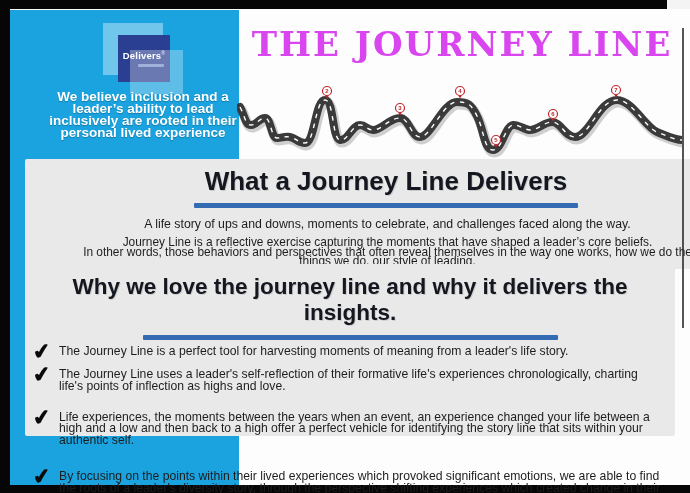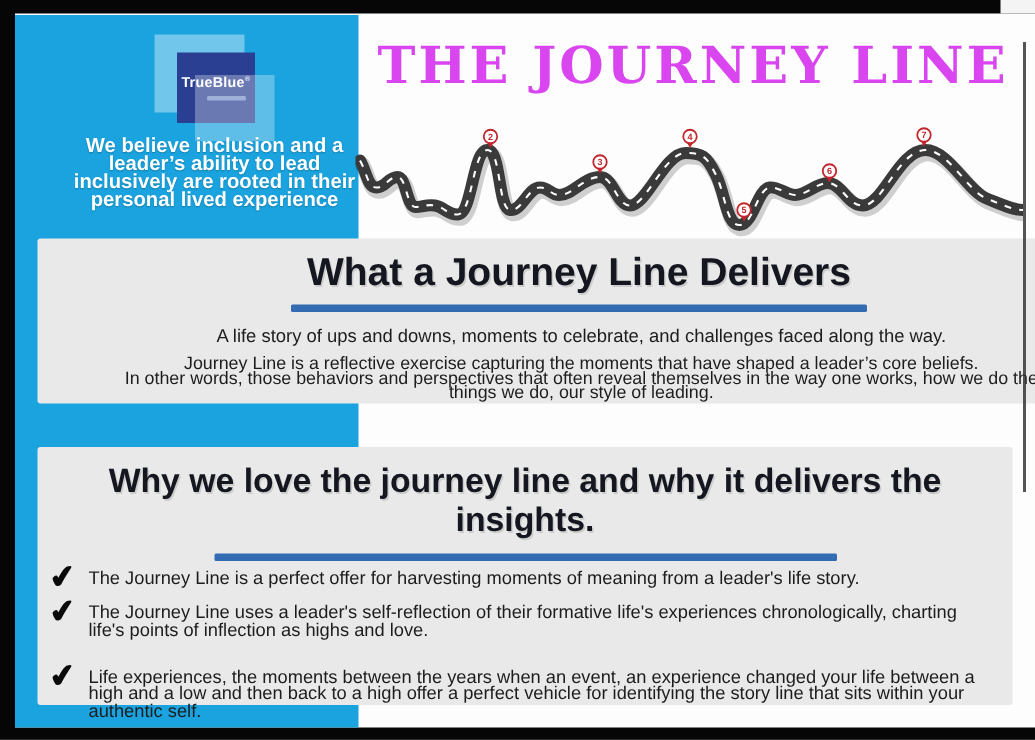--- a/index.html
+++ b/index.html
@@ -32,21 +32,21 @@
   .title{position:absolute;left:240px;top:24px;width:444px;text-align:center;
          font-family:"DejaVu Serif",serif;font-weight:bold;font-size:34px;letter-spacing:2px;
          color:#d946ef;white-space:nowrap;}
 
   
   .road{position:absolute;left:237px;top:72px;}
 
   
   .gbox{position:absolute;left:25px;width:650px;background:#e9e9e9;border-radius:2px;}
   .box1{top:159px;height:110px;padding-left:36px;}
-  .box2{top:298px;height:172px;}
+  .box2{top:264px;height:172px;}
   .gbox h2{margin:0;text-align:center;color:#14171f;text-shadow:1px 1px 0 rgba(0,0,0,.12);}
   .box1 h2{padding-top:7px;font-size:26px;}
   .box2 h2{padding-top:10px;font-size:22.5px;}
   .rule{height:5px;background:#336cb3;border-radius:1px;margin:0 auto;}
   .rule1{width:384px;margin-top:6px;}
   .rule2{width:415px;margin-top:9px;}
 
   .paras{padding:10px 12px 0 15px;color:#1d1d1d;font-size:12.3px;text-align:center;}
   .p1{margin-bottom:8px;line-height:12px;}
   .p23{line-height:9.5px;font-size:11.9px;}
@@ -65,21 +65,21 @@
 <body>
 
 <div class="page">
   <div class="canvas"></div>
   <div class="top-notch"></div>
 
   <div class="sidebar">
     <div class="logo">
       <div class="sq1"></div>
       <div class="navy">
-        <div class="word"><span>TrueBlue</span><span class="mark">®</span></div>
+        <div class="word"><span>Delivers</span><span class="mark">®</span></div>
         <div class="tagline"></div>
       </div>
       <div class="sq2"></div>
     </div>
     <div class="belief">We believe inclusion  and a leader’s ability to lead inclusively are rooted in their personal lived experience</div>
   </div>
 
   <div class="title">THE JOURNEY LINE</div>
 
   <svg class="road" width="445" height="95" viewBox="0 0 445 95">
@@ -129,21 +129,21 @@
       </div>
     </div>
   </div>
 
   <div class="gbox box2">
     <h2>Why we love the journey line and why it delivers the insights.</h2>
     <div class="rule rule2"></div>
     <ul class="bullets">
       <li class="li1">
         <span class="chk">✔</span>
-        <span class="txt">The Journey Line is a perfect offer for harvesting moments of meaning from a leader's life story.</span>
+        <span class="txt">The Journey Line is a perfect tool for harvesting moments of meaning from a leader's life story.</span>
       </li>
       <li class="li2">
         <span class="chk">✔</span>
         <span class="txt">The Journey Line uses a leader's self-reflection of their formative life's experiences chronologically, charting life's points of inflection as highs and love.</span>
       </li>
       <li class="li3">
         <span class="chk">✔</span>
         <span class="txt">Life experiences, the moments between the years when an event, an experience changed your life between a high and a low and then back to a high offer a perfect vehicle for identifying the story line that sits within your authentic self.</span>
       </li>
       <li>

